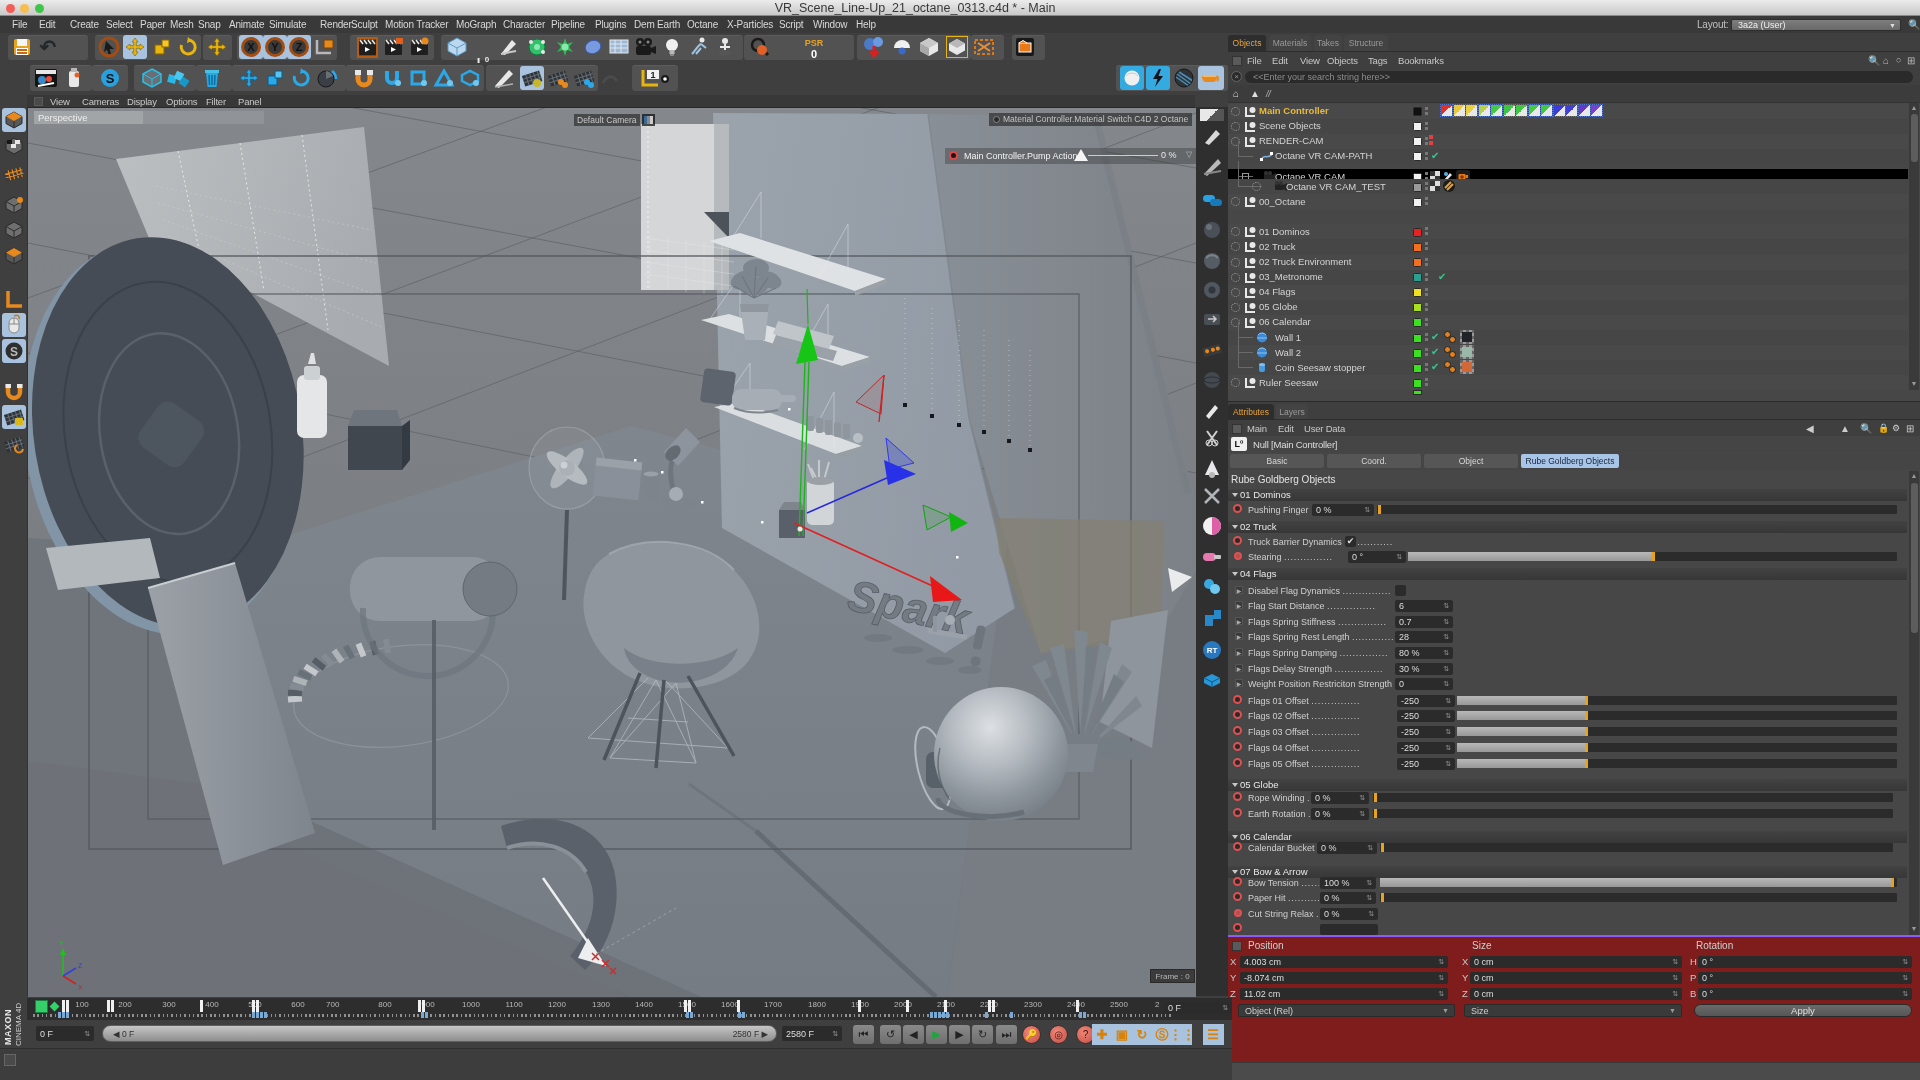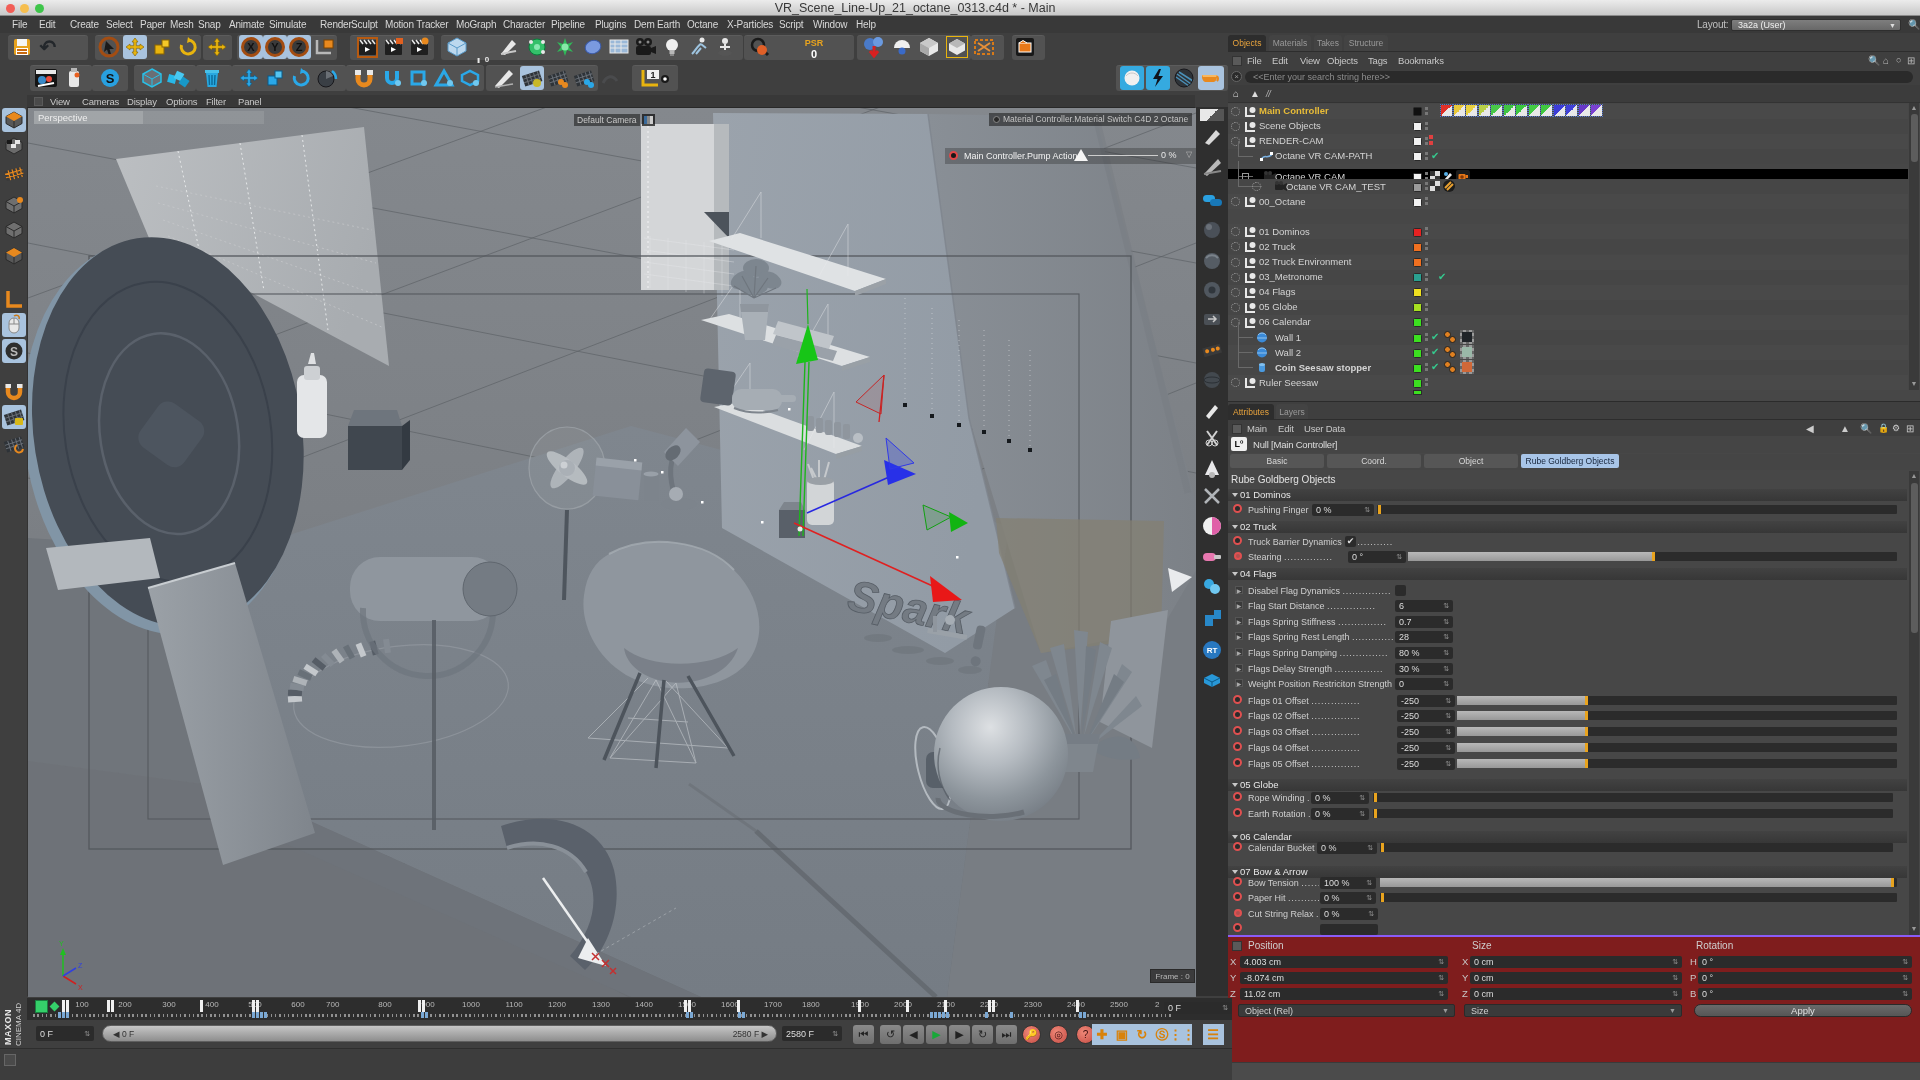--- a/index.html
+++ b/index.html
@@ -1210,21 +1210,21 @@
         <div style="position:absolute;left:2px;top:2px;width:10px;height:10px;background:#9ab8a8"></div>
       </div>
     </div>
     <div class="trow" style="top:327.2px;background:#464646">
       <div class="ab" style="left:10px;top:-8px;width:1px;height:15px;background:#6a6a6a"></div>
       <div class="ab" style="left:10px;top:7px;width:15px;height:1px;background:#6a6a6a"></div>
       <div class="lnull" style="left:28px"><svg width="12" height="11" viewBox="0 0 12 11">
           <rect x="3" y="2" width="6" height="8" rx="2" fill="#4a9ae0"></rect>
           <ellipse cx="6" cy="2.5" rx="3" ry="1.5" fill="#80c0f0"></ellipse>
         </svg></div>
-      <div class="nm" style="left:47px;color:#d4d4d4;font-weight:bold">Coin Seesaw stopper</div>
+      <div class="nm" style="left:47px;color:#d4d4d4;font-weight:normal">Coin Seesaw stopper</div>
       <div class="csq" style="background:#3ce020;border:1px solid #2a2a2a"></div>
       <div class="ab" style="left:197px;top:3px;width:3px;height:3px;background:#777"></div>
       <div class="ab" style="left:197px;top:8px;width:3px;height:3px;background:#777"></div>
       <div class="chk" style="left:203px">✔</div>
       <div class="odot" style="left:216px;top:1px"></div>
       <div class="odot" style="left:221px;top:6px"></div>
       <div class="ab" style="left:232px;top:0px;width:14px;height:14px;background:repeating-conic-gradient(#999 0 25%,#666 0 50%) 0 0/6px 6px">
         <div style="position:absolute;left:2px;top:2px;width:10px;height:10px;background:#d06838"></div>
       </div>
     </div>
@@ -1419,21 +1419,21 @@
     <div class="ab" style="left:343px;top:2px;width:30px;text-align:center;color:#b8b8b8;font-size:8px">800</div>
     <div class="ab" style="left:386px;top:2px;width:30px;text-align:center;color:#b8b8b8;font-size:8px">900</div>
     <div class="ab" style="left:429px;top:2px;width:30px;text-align:center;color:#b8b8b8;font-size:8px">1000</div>
     <div class="ab" style="left:472px;top:2px;width:30px;text-align:center;color:#b8b8b8;font-size:8px">1100</div>
     <div class="ab" style="left:515px;top:2px;width:30px;text-align:center;color:#b8b8b8;font-size:8px">1200</div>
     <div class="ab" style="left:559px;top:2px;width:30px;text-align:center;color:#b8b8b8;font-size:8px">1300</div>
     <div class="ab" style="left:602px;top:2px;width:30px;text-align:center;color:#b8b8b8;font-size:8px">1400</div>
     <div class="ab" style="left:645px;top:2px;width:30px;text-align:center;color:#b8b8b8;font-size:8px">1500</div>
     <div class="ab" style="left:688px;top:2px;width:30px;text-align:center;color:#b8b8b8;font-size:8px">1600</div>
     <div class="ab" style="left:731px;top:2px;width:30px;text-align:center;color:#b8b8b8;font-size:8px">1700</div>
-    <div class="ab" style="left:775px;top:2px;width:30px;color:#b8b8b8;font-size:8px">1800</div>
+    <div class="ab" style="left:775px;top:2px;width:30px;text-align:center;color:#b8b8b8;font-size:8px">1800</div>
     <div class="ab" style="left:818px;top:2px;width:30px;text-align:center;color:#b8b8b8;font-size:8px">1900</div>
     <div class="ab" style="left:861px;top:2px;width:30px;text-align:center;color:#b8b8b8;font-size:8px">2000</div>
     <div class="ab" style="left:904px;top:2px;width:30px;text-align:center;color:#b8b8b8;font-size:8px">2100</div>
     <div class="ab" style="left:947px;top:2px;width:30px;text-align:center;color:#b8b8b8;font-size:8px">2200</div>
     <div class="ab" style="left:991px;top:2px;width:30px;text-align:center;color:#b8b8b8;font-size:8px">2300</div>
     <div class="ab" style="left:1034px;top:2px;width:30px;text-align:center;color:#b8b8b8;font-size:8px">2400</div>
     <div class="ab" style="left:1077px;top:2px;width:30px;text-align:center;color:#b8b8b8;font-size:8px">2500</div>
     <div class="ab" style="left:1128px;top:2px;color:#b8b8b8;font-size:8px">2</div>
     <div class="ab" style="left:8px;top:2px;width:13px;height:13px;background:#35d06a;border:1px solid #1a8040"></div>
     <div class="ab" style="left:24px;top:5px;width:7px;height:7px;background:#35d06a;transform:rotate(45deg)"></div>

